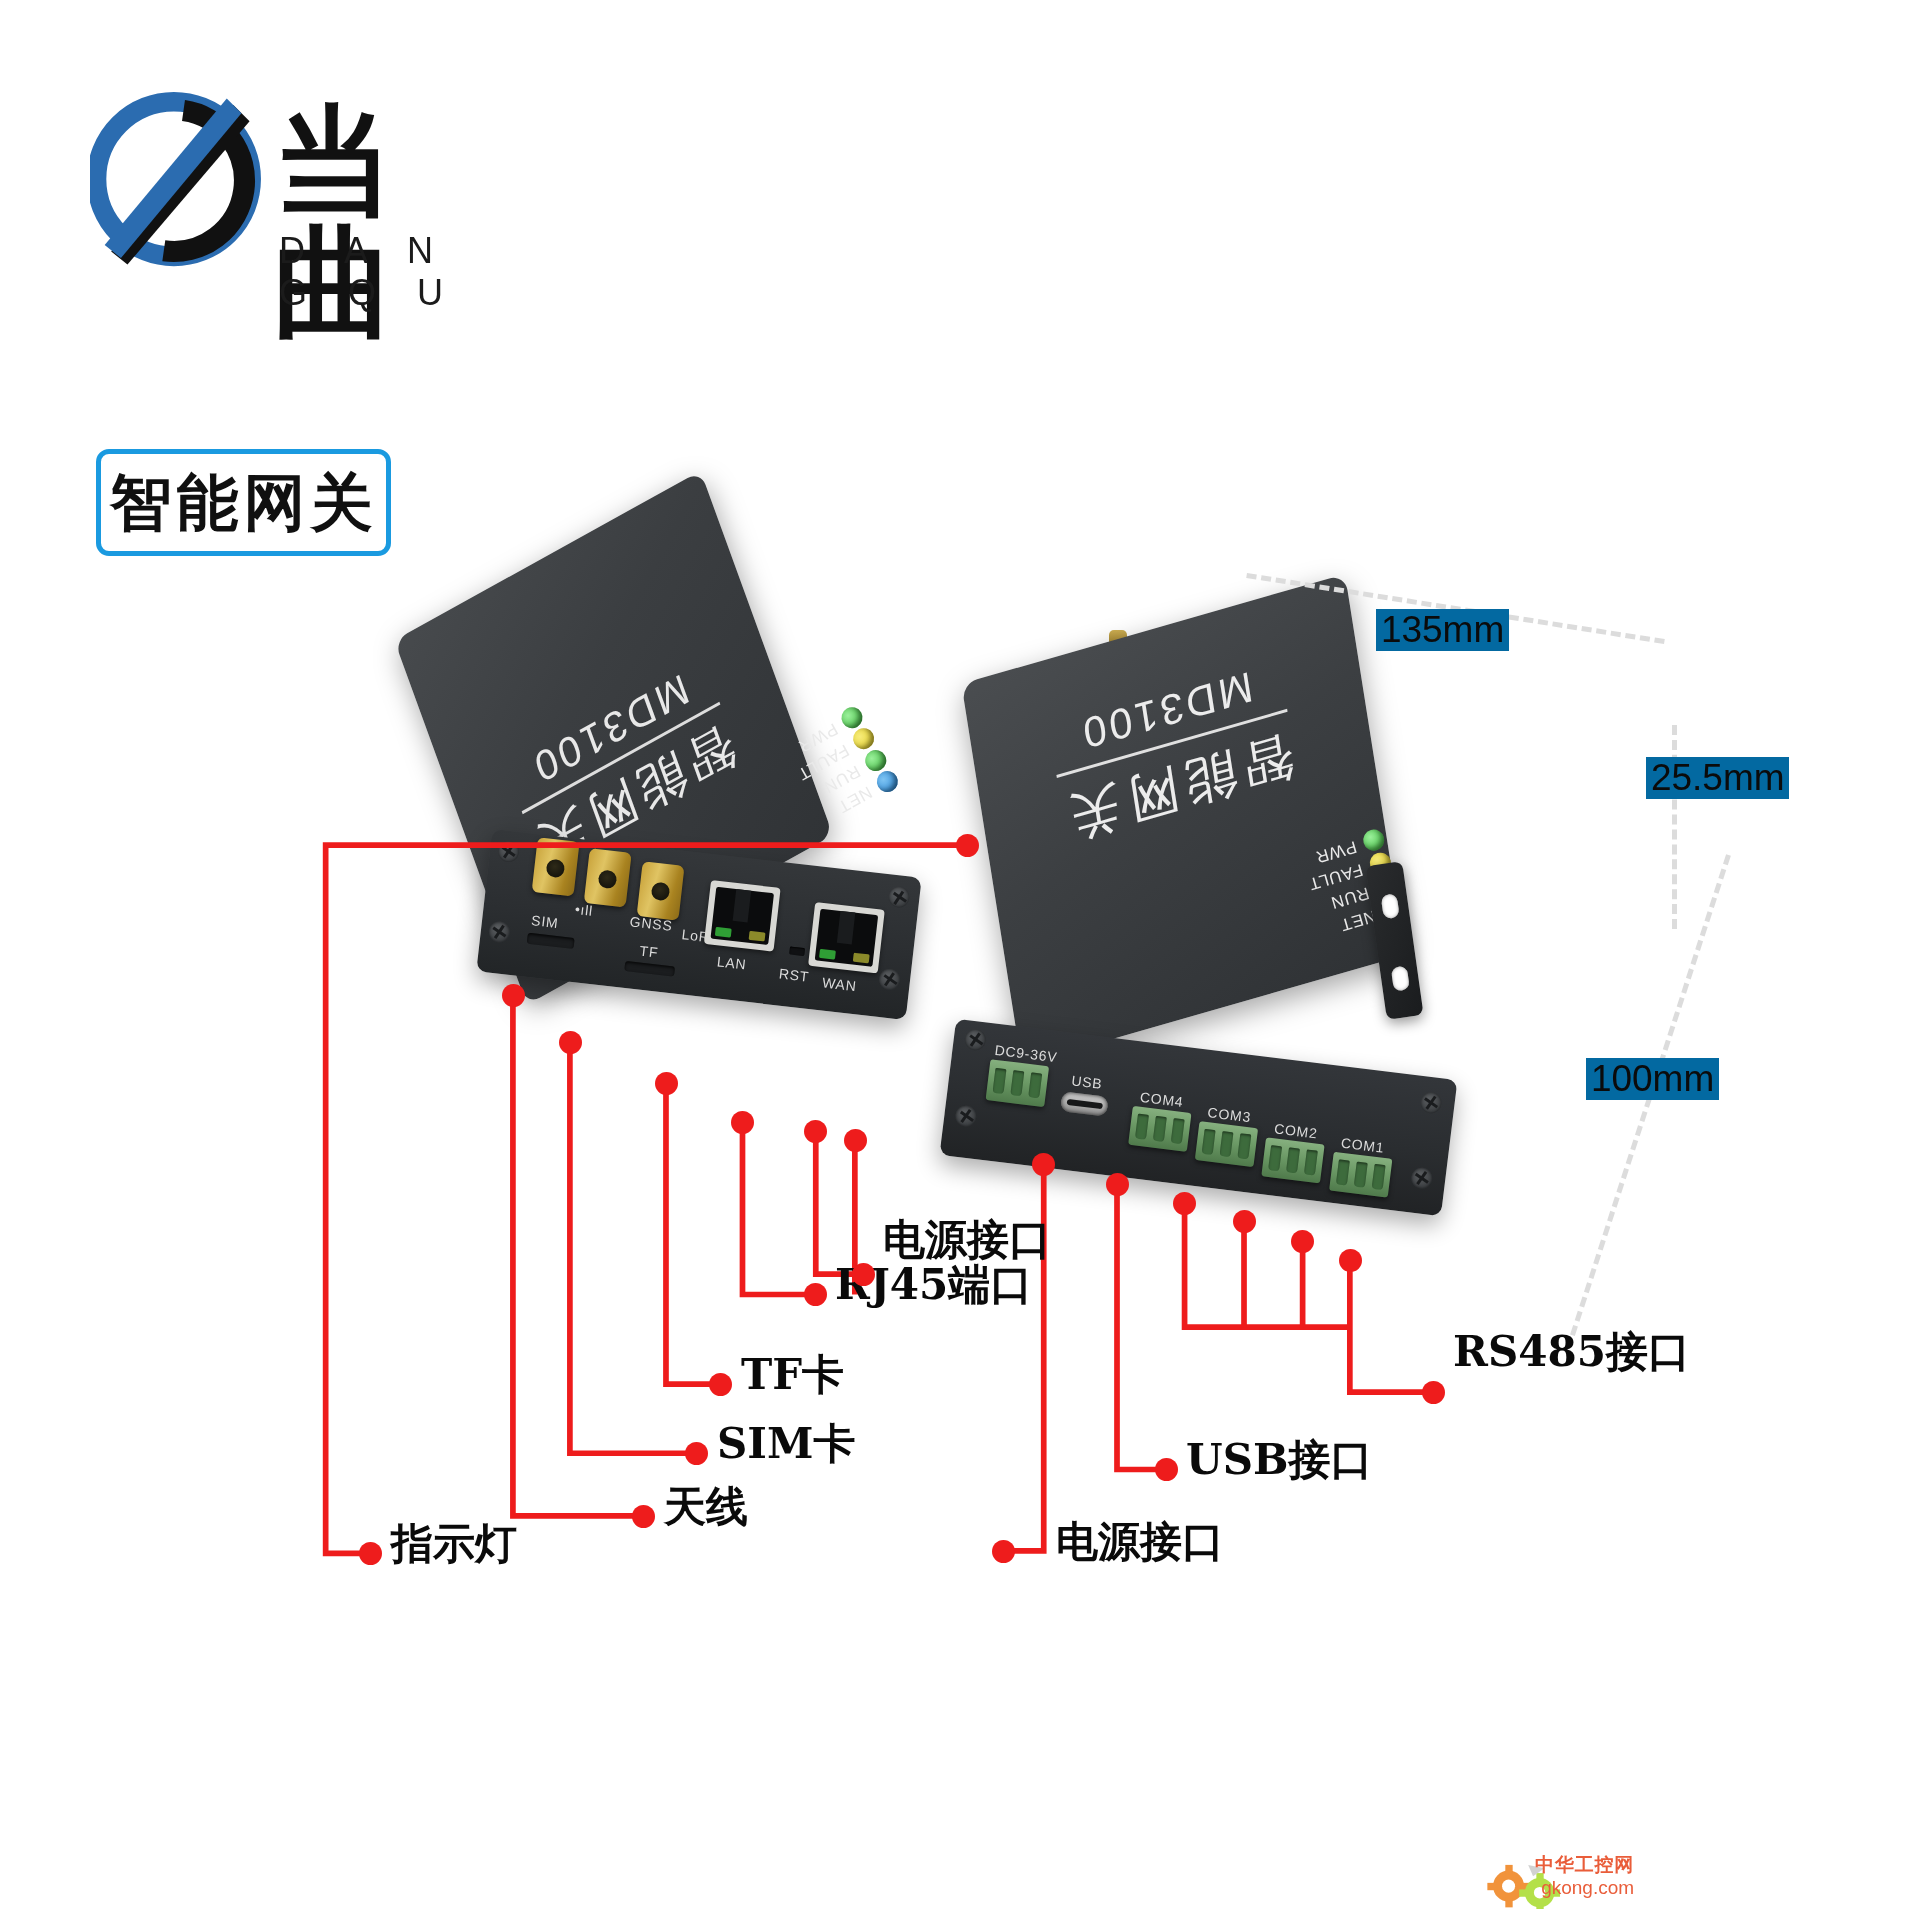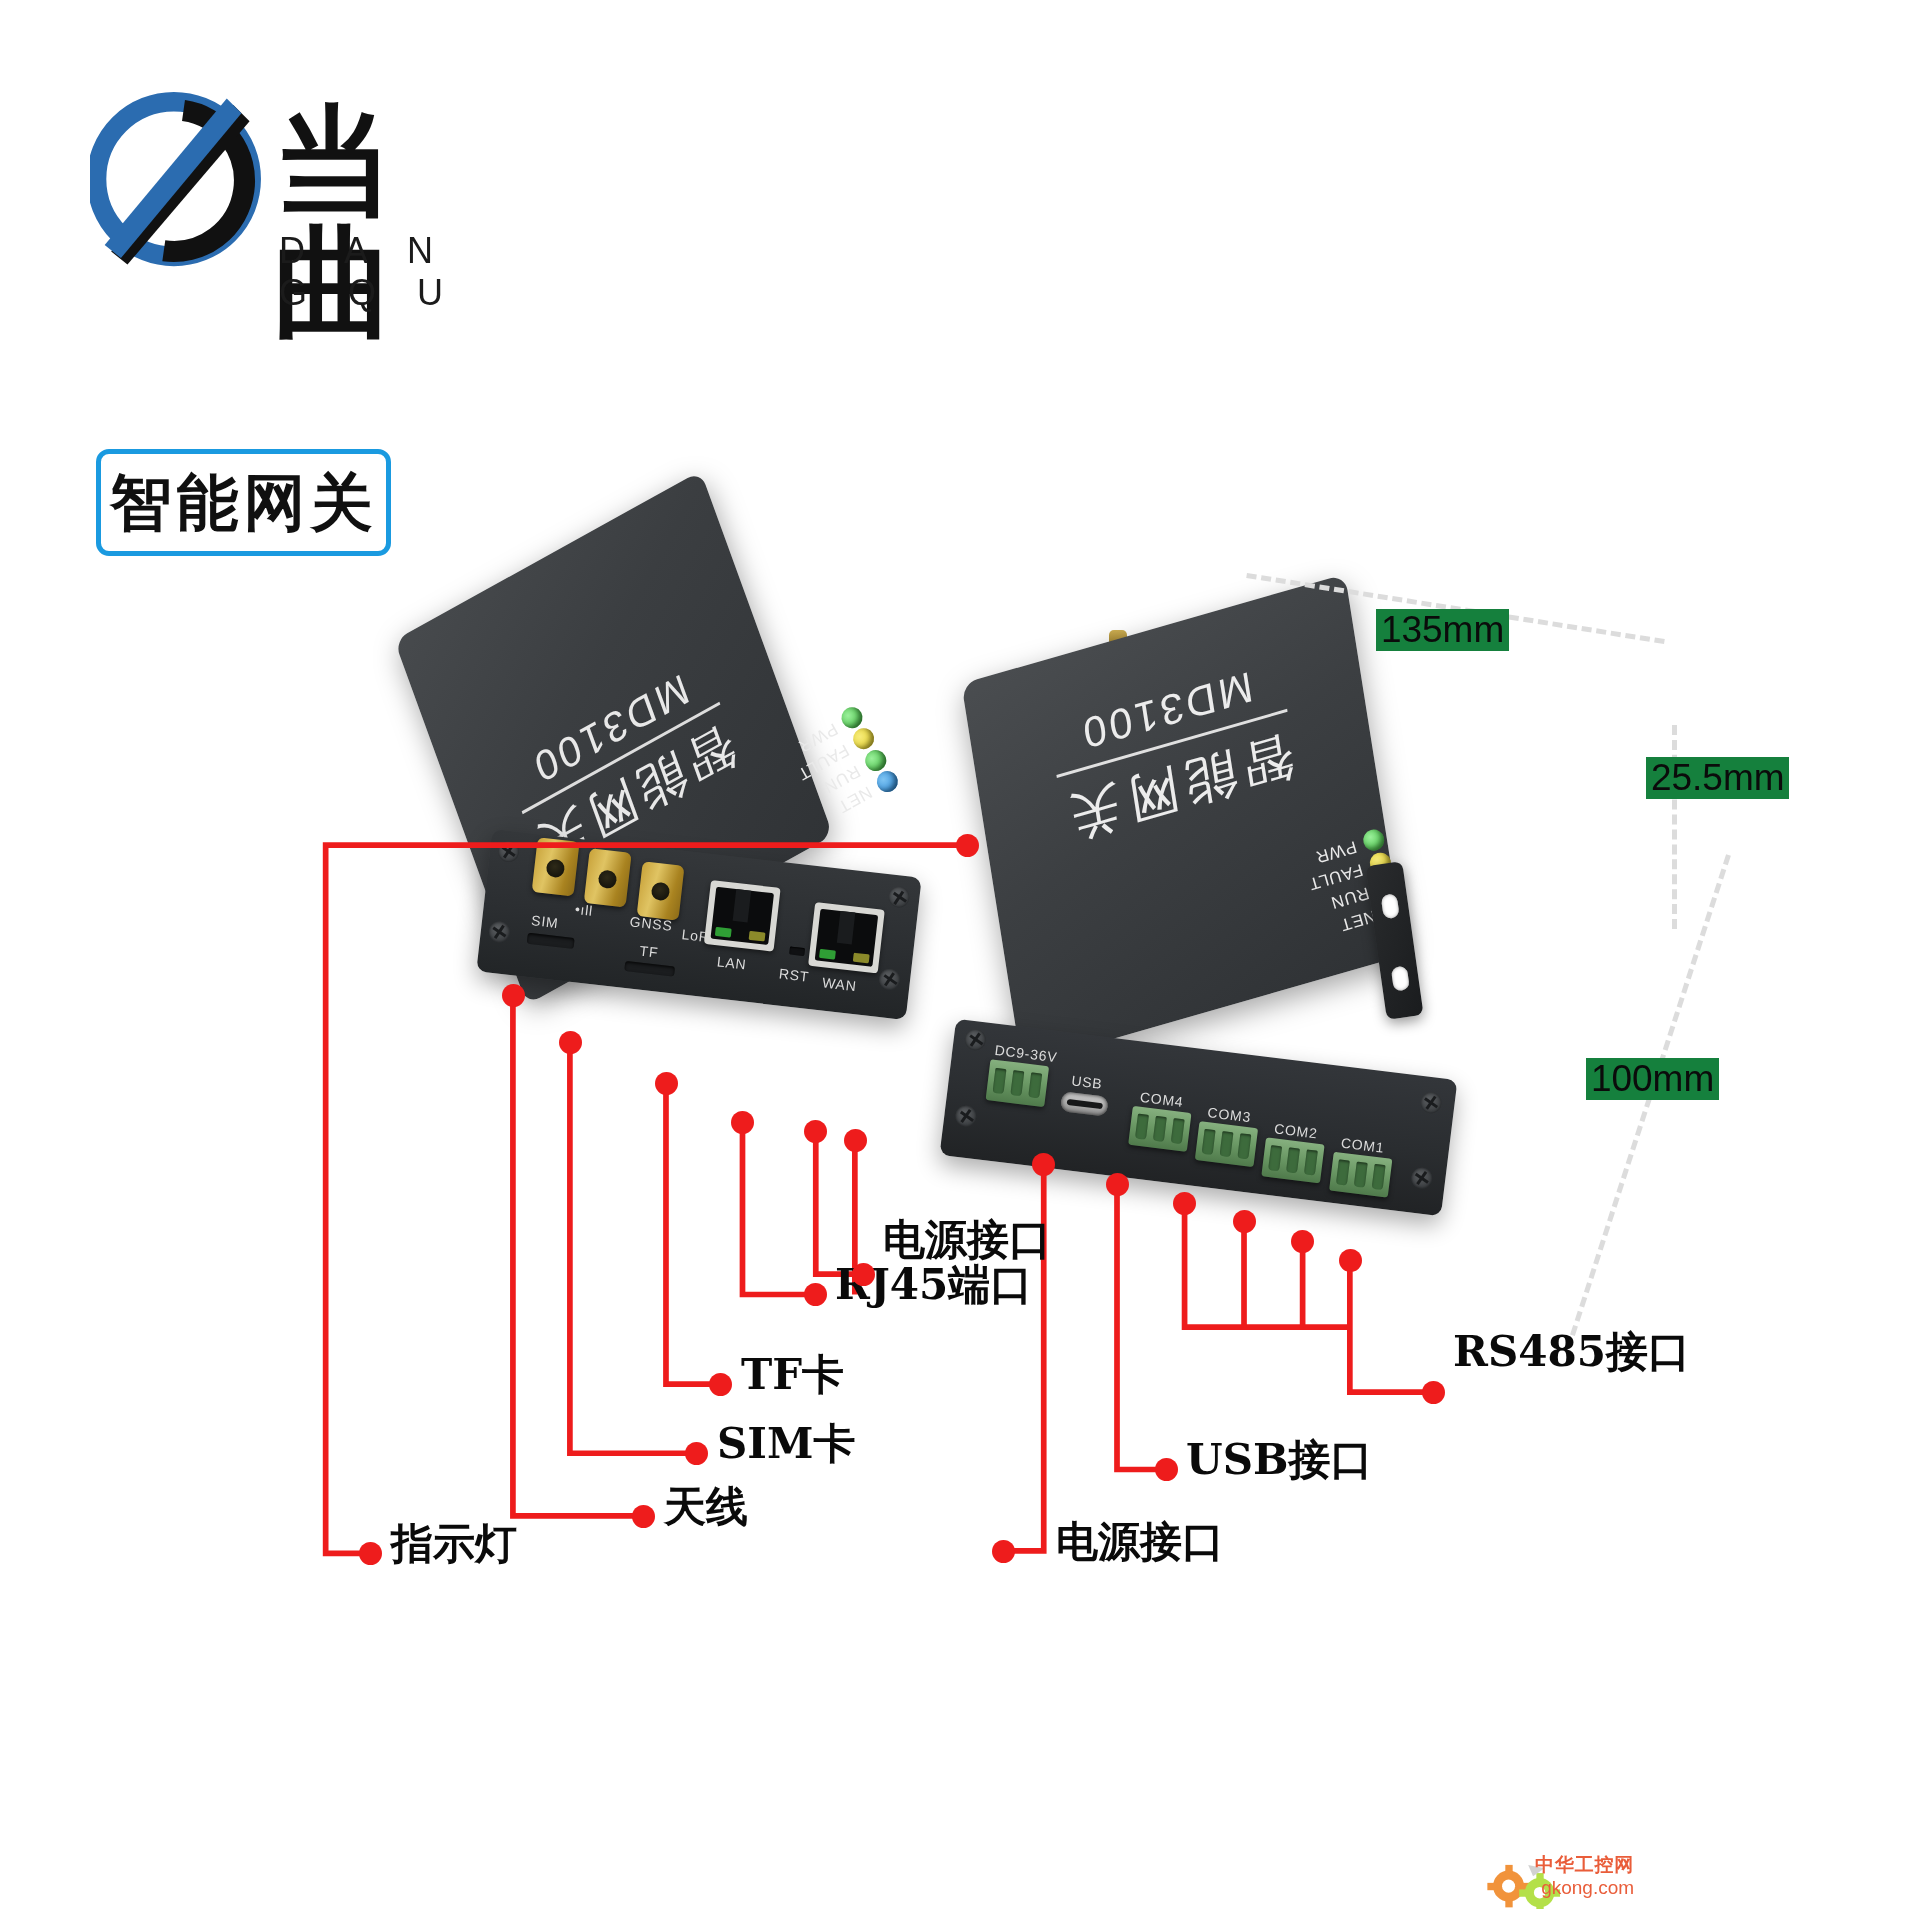--- a/index.html
+++ b/index.html
@@ -126,21 +126,21 @@
   .bracket { position:absolute; background: linear-gradient(115deg,#2a2c2e,#1a1c1e);
              border-radius: 8.1px; box-shadow: 0 4.9px 13px rgba(0,0,0,.4); }
   .bhole { position:absolute; width: 16.3px; height: 24.4px; border-radius: 8.1px; background:#fff;
            box-shadow: inset 0 0 3.3px #999; }
 
   
   .dim-line { position:absolute; }
   .dim-h { border-top: 5.7px dashed #dcdcdc; }
   .dim-v { border-left: 5.7px dashed #dcdcdc; }
   .dim-text { position:absolute; font-size: 37px; color:#0b0b0b; white-space:nowrap;
-              font-family:"Liberation Sans", sans-serif; background:#15803d; padding: 0 4.9px; }
+              font-family:"Liberation Sans", sans-serif; background:#0369a1; padding: 0 4.9px; }
 
   
   #callout-layer { position:absolute; left:0; top:0; width: 1923px; height: 1923px; pointer-events:none; }
   .co-label { position:absolute; font-size: 42px; font-weight: 700; color:#0a0a0a; white-space:nowrap;
               font-family:"DejaVu Serif", serif; }
   .co-dot { position:absolute; width: 23px; height: 23px; border-radius:50%; background:#ee1c1c; }
 
   
   #watermark { position:absolute; right: 18px; bottom: 14.7px; width: 155px; height: 60px; opacity:.92; }
   #wm-cn { position:absolute; right: 4.9px; top: 3.3px; font-size: 19px; color:#e8502a; letter-spacing:0.8px;

